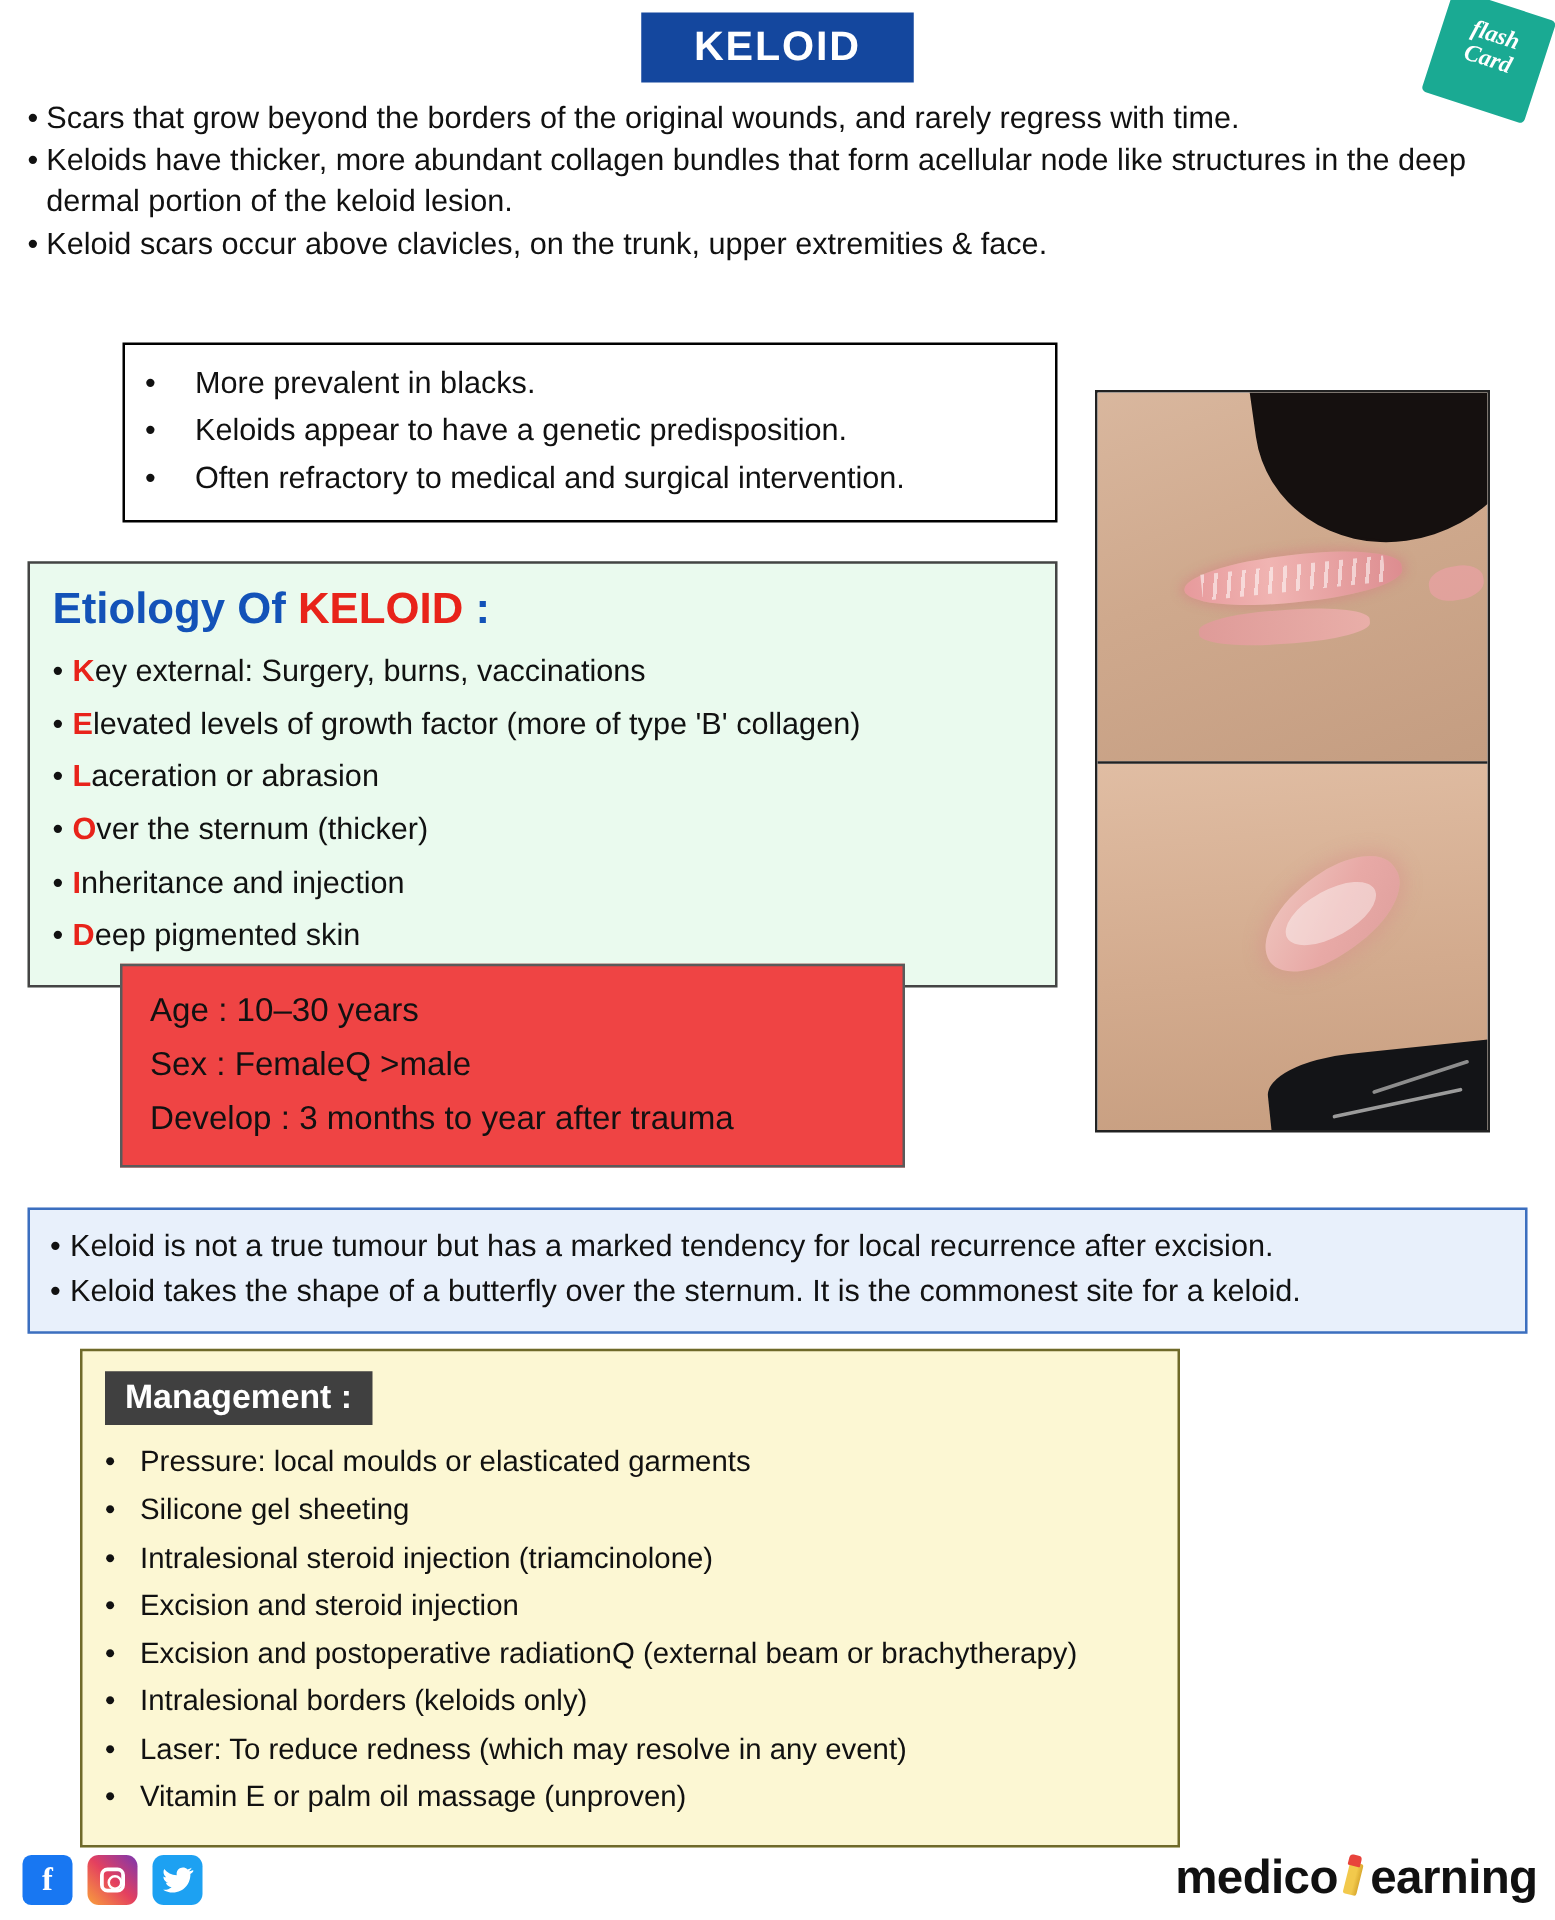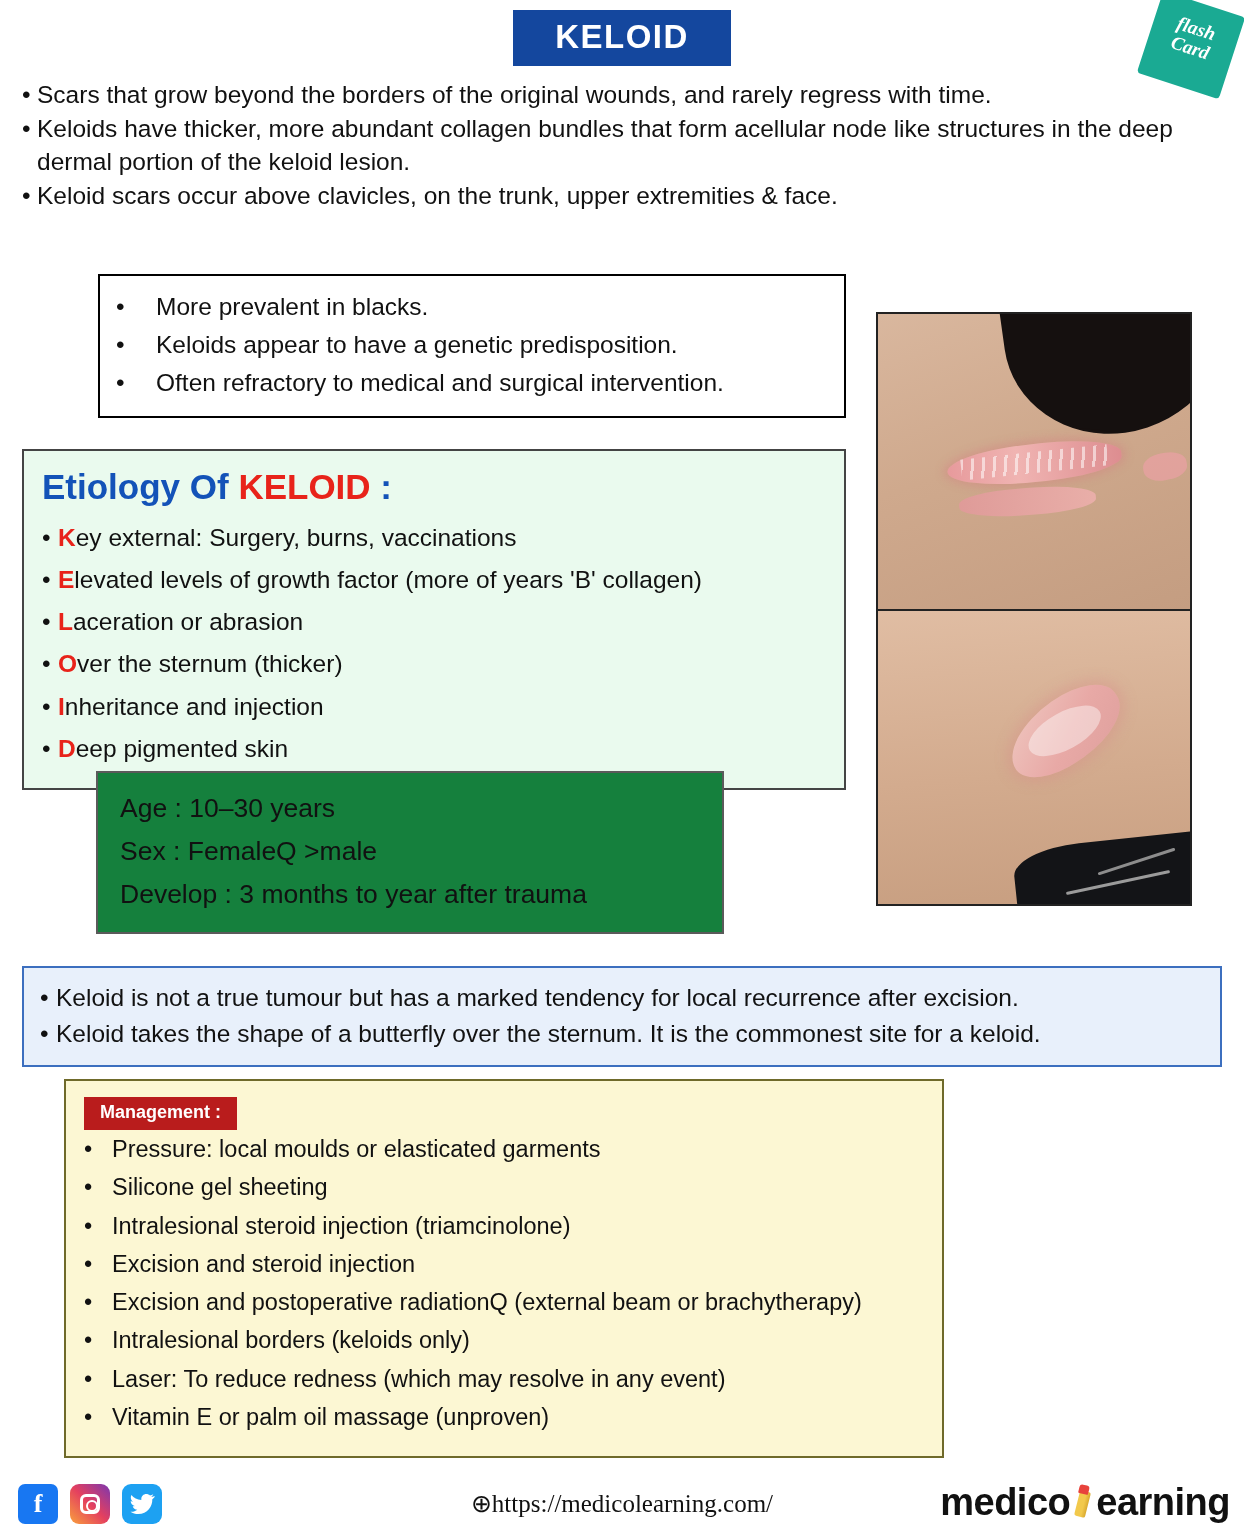--- a/index.html
+++ b/index.html
@@ -128,21 +128,21 @@
   }
   .eti-row .bd { width: 16px; flex: 0 0 16px; }
   .eti-row .cap { color: #e8231a; font-weight: bold; }
 
   
   .box-pink {
     position: absolute;
     left: 96px;
     top: 771px;
     width: 628px;
-    background: #15803d;
+    background: #ef4444;
     border: 2px solid #5a5a5a;
     padding: 14px 22px 16px 22px;
     z-index: 7;
   }
   .box-pink .line {
     font-size: 26.5px;
     line-height: 1.62;
   }
 
   
@@ -289,25 +289,26 @@
     left: 64px;
     top: 1079px;
     width: 880px;
     background: #fcf7d3;
     border: 2px solid #6f6a2a;
     padding: 16px 18px 20px 18px;
     z-index: 6;
   }
   .mgmt-head {
     display: inline-block;
-    background: #b91c1c;
+    background: #404040;
     color: #ffffff;
-    font-size: 18px;
+    font-size: 27px;
     font-weight: bold;
     padding: 5px 16px 7px 16px;
+    margin-bottom: 10px;
   }
   .mg-row {
     display: flex;
     font-size: 23.5px;
     line-height: 1.63;
   }
   .mg-row .bd { width: 28px; flex: 0 0 28px; }
 
   
   .footer {
@@ -449,21 +450,21 @@
   <div class="eti-head">
     <span>Etiology Of </span><span class="red">KELOID</span><span> :</span>
   </div>
 
   <div class="eti-row">
     <span class="bd">•</span>
     <span><span class="cap">K</span><span>ey external: Surgery, burns, vaccinations</span></span>
   </div>
   <div class="eti-row">
     <span class="bd">•</span>
-    <span><span class="cap">E</span><span>levated levels of growth factor (more of years 'B' collagen)</span></span>
+    <span><span class="cap">E</span><span>levated levels of growth factor (more of type 'B' collagen)</span></span>
   </div>
   <div class="eti-row">
     <span class="bd">•</span>
     <span><span class="cap">L</span><span>aceration or abrasion</span></span>
   </div>
   <div class="eti-row">
     <span class="bd">•</span>
     <span><span class="cap">O</span><span>ver the sternum (thicker)</span></span>
   </div>
   <div class="eti-row">
@@ -549,17 +550,16 @@
     <div class="ic ic-fb">f</div>
     <div class="ic ic-ig">
         <span></span>
       </div>
     <div class="ic ic-tw">
       <svg width="26" height="22" viewBox="0 0 26 22">
         <path d="M25 3.2c-.9.4-1.9.7-2.9.8 1-.6 1.8-1.6 2.2-2.8-1 .6-2.1 1-3.3 1.3C20 1.5 18.7 1 17.3 1c-2.8 0-5 2.2-5 5 0 .4 0 .8.1 1.1C8.2 6.9 4.7 5 2.4 2.1c-.4.7-.6 1.6-.6 2.5 0 1.7.9 3.3 2.2 4.2-.8 0-1.6-.3-2.3-.7 0 2.4 1.7 4.5 4 5-.6.2-1.3.2-2 .1.6 2 2.4 3.4 4.6 3.5-1.9 1.5-4.3 2.3-6.8 2 2.2 1.4 4.9 2.3 7.7 2.3 9.3 0 14.4-7.8 14.1-14.8 1-.7 1.9-1.6 2.7-2.7z" fill="#ffffff"></path>
       </svg>
     </div>
   </div>
-  <div class="site">⊕https://medicolearning.com/</div>
   <div class="brand">
     <span>medico</span><span class="pencil"></span><span>earning</span>
   </div>
 </div>
 
 </body></html>

